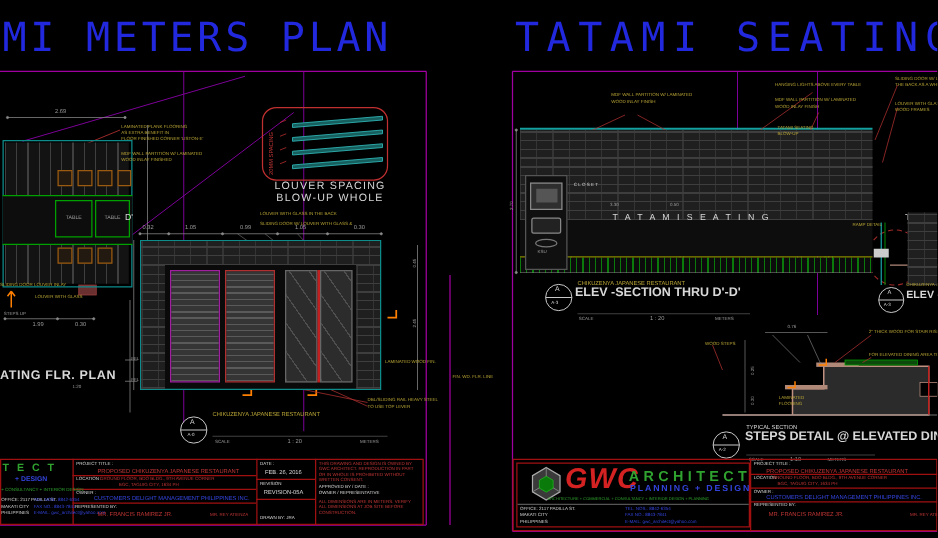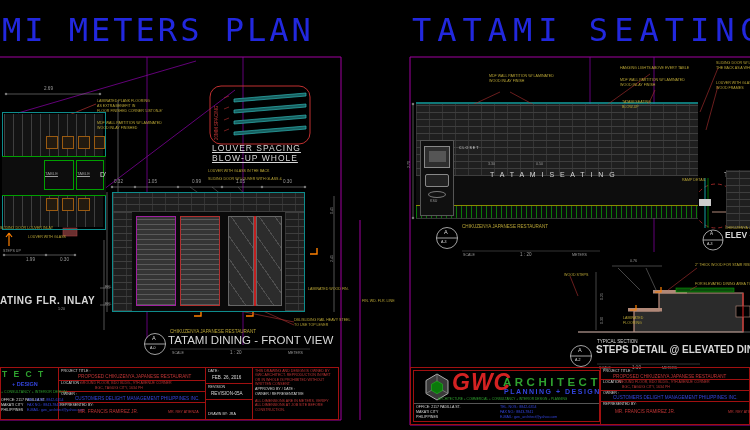--- a/index.html
+++ b/index.html
@@ -16,21 +16,21 @@
   .brick{background-color:#1f1f1f;background-image:
      repeating-linear-gradient(0deg,#3e3e3e 0 1px,transparent 1px 7px),
      repeating-linear-gradient(90deg,#343434 0 1px,transparent 1px 13px);}
   .louvers{background:repeating-linear-gradient(0deg,#5a5a5a 0 1px,#353535 1px 5px);}
   .glass{background-color:#2c2c2c;background-image:
      repeating-linear-gradient(55deg,rgba(215,215,215,.20) 0 1px,transparent 1px 13px);}
   .mats{background:repeating-linear-gradient(90deg,#3f3f3f 0 1px,#131313 1px 9px);}
   .stripes{background:repeating-linear-gradient(90deg,#0a7a0a 0 1px,#0c0c0c 1px 5px);}
   .box{position:absolute;box-sizing:border-box;}
   .redline{background:#a01010;position:absolute;}
-  .ctr{text-decoration:underline;}
+  .ctr{text-align:center;}
 </style>
 </head>
 <body>
 
 <div id="canvas">
 
 <svg width="750" height="430" style="position:absolute;left:0;top:0">
 
   <g stroke="#a000a0" stroke-width="1" fill="none">
     <path d="M0,57 H341 M341,57 V420 M0,420 H341 M360,220 V420"></path>
@@ -225,21 +225,21 @@
 
 <div class="t yel s3" style="left:97px;top:99px;">LAMINATED PLANK FLOORING</div>
 <div class="t yel s3" style="left:97px;top:104px;">AS EXTRA BENEFIT IN</div>
 <div class="t yel s3" style="left:97px;top:109px;">FLOOR FINISHED CORNER 'LISTON-E'</div>
 <div class="t yel s3" style="left:97px;top:121px;">MDF WALL PARTITION W/ LAMINATED</div>
 <div class="t yel s3" style="left:97px;top:126px;">WOOD INLAY FINISHED</div>
 <div class="t wht s7" style="left:100px;top:171px;">D'</div>
 <div class="t yel s3" style="left:0px;top:226px;">SLIDING DOOR LOUVER INLAY</div>
 <div class="t yel s3" style="left:28px;top:235px;">LOUVER WITH GLASS</div>
 <div class="t gry s3" style="left:3px;top:249px;">STEPS UP</div>
-<div class="t wht s10" style="left:0px;top:295px;font-weight:bold;letter-spacing:0.5px;">ATING FLR. INLAY</div>
+<div class="t wht s10" style="left:0px;top:295px;font-weight:bold;letter-spacing:0.5px;">ATING FLR. PLAN</div>
 <div class="t gry s3" style="left:58px;top:307px;">1:20</div>
 
 <div class="t red s4 rot" style="left:214px;top:140px;">20MM SPACING</div>
 <div class="t wht s9 ctr" style="left:212px;top:144px;width:104px;letter-spacing:1px;">LOUVER SPACING</div>
 <div class="t wht s9 ctr" style="left:212px;top:154px;width:104px;letter-spacing:1px;">BLOW-UP WHOLE</div>
 <div class="t yel s3" style="left:208px;top:169px;">LOUVER WITH GLASS IN THE BACK</div>
 <div class="t yel s3" style="left:208px;top:177px;">SLIDING DOOR W/ LOUVER WITH GLASS &amp;</div>
 
 <div class="box" style="left:112px;top:192px;width:193px;height:120px;border:1.5px solid #0e8c8c;background:#0a0a0a;"></div>
 <div class="box brick" style="left:113px;top:193px;width:191px;height:19px;"></div>
@@ -259,21 +259,20 @@
 <div class="t gry s3 rot" style="left:330px;top:262px;">2.45</div>
 <div class="t gry s3 rot" style="left:330px;top:214px;">0.45</div>
 <div class="t yel s3" style="left:308px;top:287px;">LAMINATED WOOD FIN.</div>
 <div class="t yel s3" style="left:362px;top:299px;">FIN. WD. FLR. LINE</div>
 <div class="t yel s3" style="left:294px;top:318px;">DBL/SLIDING RAIL HEAVY STEEL</div>
 <div class="t yel s3" style="left:294px;top:323px;">TO USE TOP LEVER</div>
 
 <div class="t wht s5" style="left:152px;top:335px;">A</div>
 <div class="t wht s3" style="left:150px;top:346px;">A-0</div>
 <div class="t yel s4" style="left:170px;top:329px;">CHIKUZENYA JAPANESE RESTAURANT</div>
-<div class="t wht s11" style="left:168px;top:334px;">TATAMI DINING - FRONT VIEW</div>
 <div class="t gry s3" style="left:172px;top:351px;">SCALE</div>
 <div class="t gry s4" style="left:230px;top:350px;">1 : 20</div>
 <div class="t gry s3" style="left:288px;top:351px;">METERS</div>
 
 <div class="box brick" style="left:416px;top:104px;width:282px;height:72px;"></div>
 <div class="box" style="left:416px;top:176px;width:282px;height:29px;background:#0d0d0d;"></div>
 <div class="box stripes" style="left:416px;top:205px;width:282px;height:13px;border-top:1px solid #8a8a00;"></div>
 <div class="box" style="left:420px;top:140px;width:34px;height:76px;background:#101010;border:1px solid #555;"></div>
 <div class="box" style="left:424px;top:146px;width:26px;height:22px;border:1px solid #888;background:#2e2e2e;">
   <div class="box" style="left:4px;top:4px;width:17px;height:11px;background:#555;"></div>
@@ -296,20 +295,21 @@
 <div class="t yel s3" style="left:716px;top:61px;">SLIDING DOOR W/ LOUVER IN</div>
 <div class="t yel s3" style="left:716px;top:66px;">THE BACK AS A WHOLE</div>
 <div class="t yel s3" style="left:716px;top:81px;">LOUVER WITH GLASS &amp;</div>
 <div class="t yel s3" style="left:716px;top:86px;">WOOD FRAMES</div>
 <div class="t yel s3" style="left:622px;top:100px;">TATAMI SEATING</div>
 <div class="t yel s3" style="left:622px;top:105px;">BLOW-UP</div>
 
 <div class="t wht s5" style="left:444px;top:229px;">A</div>
 <div class="t wht s3" style="left:441px;top:240px;">A-3</div>
 <div class="t yel s4" style="left:462px;top:224px;">CHIKUZENYA JAPANESE RESTAURANT</div>
+<div class="t wht s10" style="left:460px;top:229px;font-weight:bold;">ELEV -SECTION THRU  D'-D'</div>
 <div class="t gry s3" style="left:463px;top:253px;">SCALE</div>
 <div class="t gry s4" style="left:520px;top:252px;">1 : 20</div>
 <div class="t gry s3" style="left:572px;top:253px;">METERS</div>
 
 <div class="box brick" style="left:726px;top:170px;width:24px;height:58px;"></div>
 <div class="t yel s3" style="left:682px;top:178px;">RAMP DETAIL</div>
 <div class="t wht s4" style="left:710px;top:231px;">A</div>
 <div class="t wht s3" style="left:707px;top:242px;">A-3</div>
 <div class="t yel s3" style="left:725px;top:226px;">CHIKUZENYA JA</div>
 <div class="t wht s9" style="left:725px;top:231px;font-weight:bold;">ELEV -SECTION</div>

